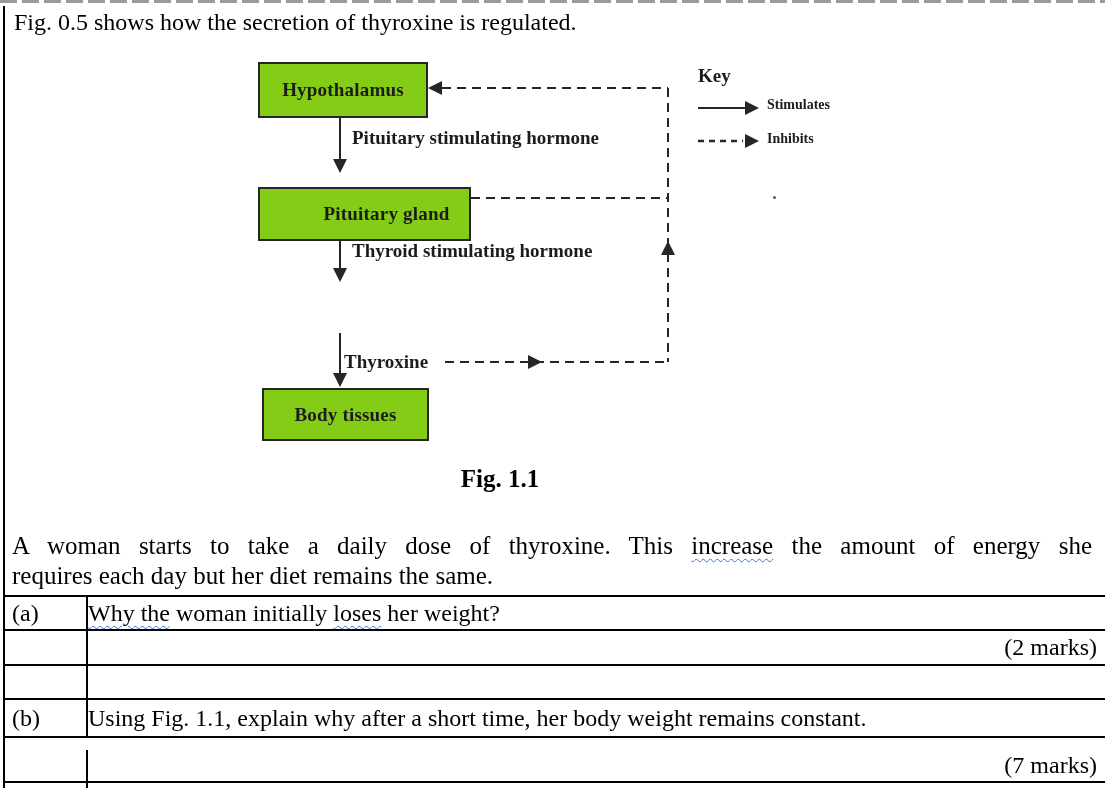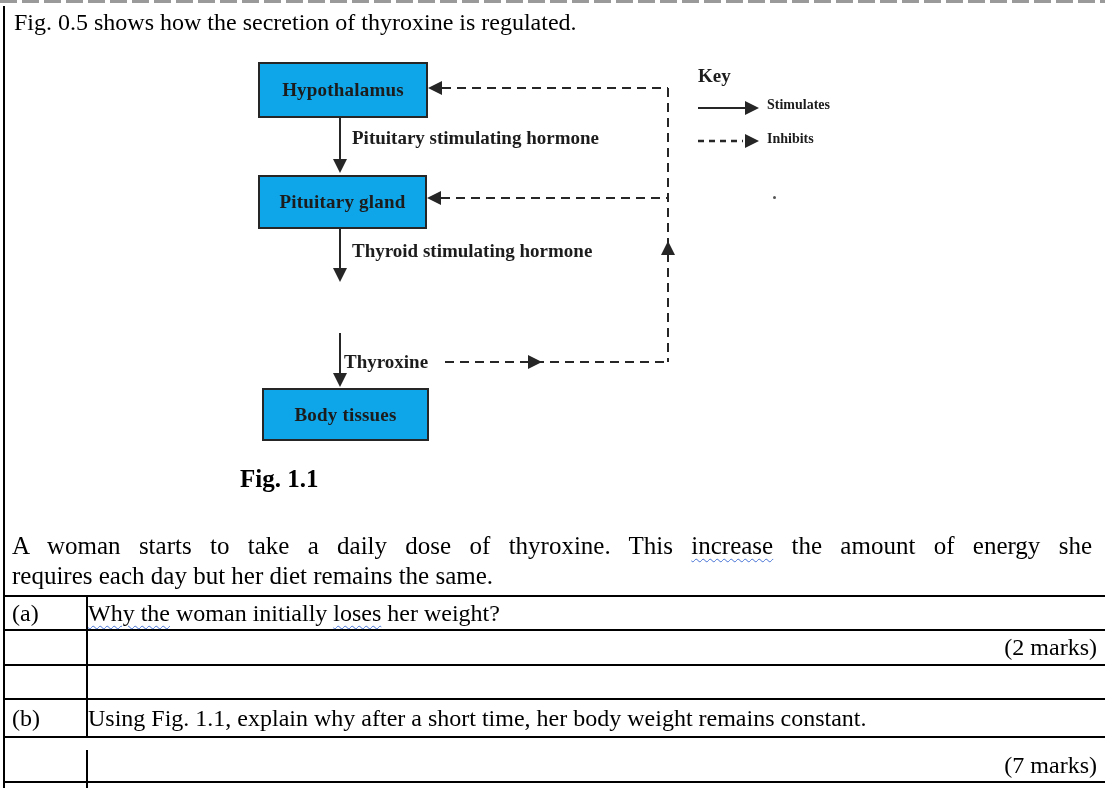--- a/index.html
+++ b/index.html
@@ -15,41 +15,41 @@
   
   .left-rule { position:absolute; left:3px; top:6px; width:2px; height:782px; background:#000; }
 
   .intro-line { position:absolute; left:14px; top:9px; font-size:24px; white-space:nowrap; }
 
   
   .diagram { position:absolute; left:240px; top:55px; width:730px; height:395px; color:#1c1c1c; }
   .diagram svg { position:absolute; left:0; top:0; }
   .dbox {
     position:absolute; border:2px solid #262626; display:flex; align-items:center; justify-content:center;
-    font-size:19px; font-weight:600; background:#0ea5e9; letter-spacing:0.2px;
+    font-size:19px; font-weight:600; background:#84cc16; letter-spacing:0.2px;
   }
   .b1 { left:18px;  top:7px;   width:166px; height:52px; }
-  .b2 { left:18px;  top:120px; width:165px; height:50px; }
+  .b2 { left:18px;  top:132px; width:165px; height:50px;padding-left:44px; }
   .b3 { left:20px;  top:227px; width:164px; height:51px; }
   .b4 { left:22px;  top:333px; width:163px; height:49px; }
   .elabel { position:absolute; font-size:19px; font-weight:600; white-space:nowrap; }
   .el1 { left:112px; top:72px; }
   .el2 { left:112px; top:185px; }
   .el3 { left:104px; top:296px; }
   .key-title { position:absolute; left:458px; top:10px; font-size:19px; font-weight:600; }
   .key-label { position:absolute; font-size:14px; font-weight:600; white-space:nowrap; }
   .kl1 { left:527px; top:42px; }
   .kl2 { left:527px; top:76px; }
   .scan-dot { position:absolute; left:533px; top:141px; width:3px; height:3px; background:#555; border-radius:50%; }
   .solid-ln { stroke:#262626; stroke-width:2; }
   .dash-ln  { stroke:#262626; stroke-width:2; stroke-dasharray:9 6; }
   .dash2-ln { stroke:#262626; stroke-width:2.4; stroke-dasharray:6 5; }
   .ah { fill:#262626; }
 
-  .fig-caption { position:absolute; left:240px; top:465px; width:520px; 
+  .fig-caption { position:absolute; left:240px; top:465px; width:520px; text-align:center;
     font-size:25px; font-weight:700; }
 
   
   .para { position:absolute; left:12px; top:531px; width:1080px; font-size:25px; line-height:30px; }
   .pline { width:100%; }
   .justify-last { text-align:justify; text-align-last:justify; }
   .squiggle {
     text-decoration-line:underline;
     text-decoration-style:wavy;
     text-decoration-color:#4472d4;

